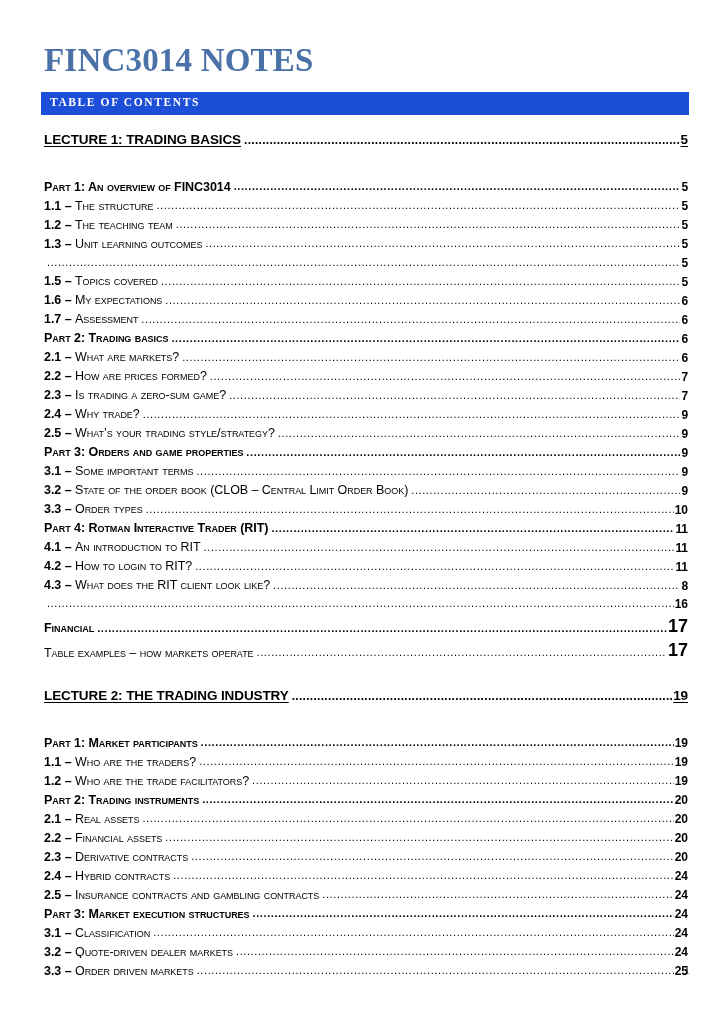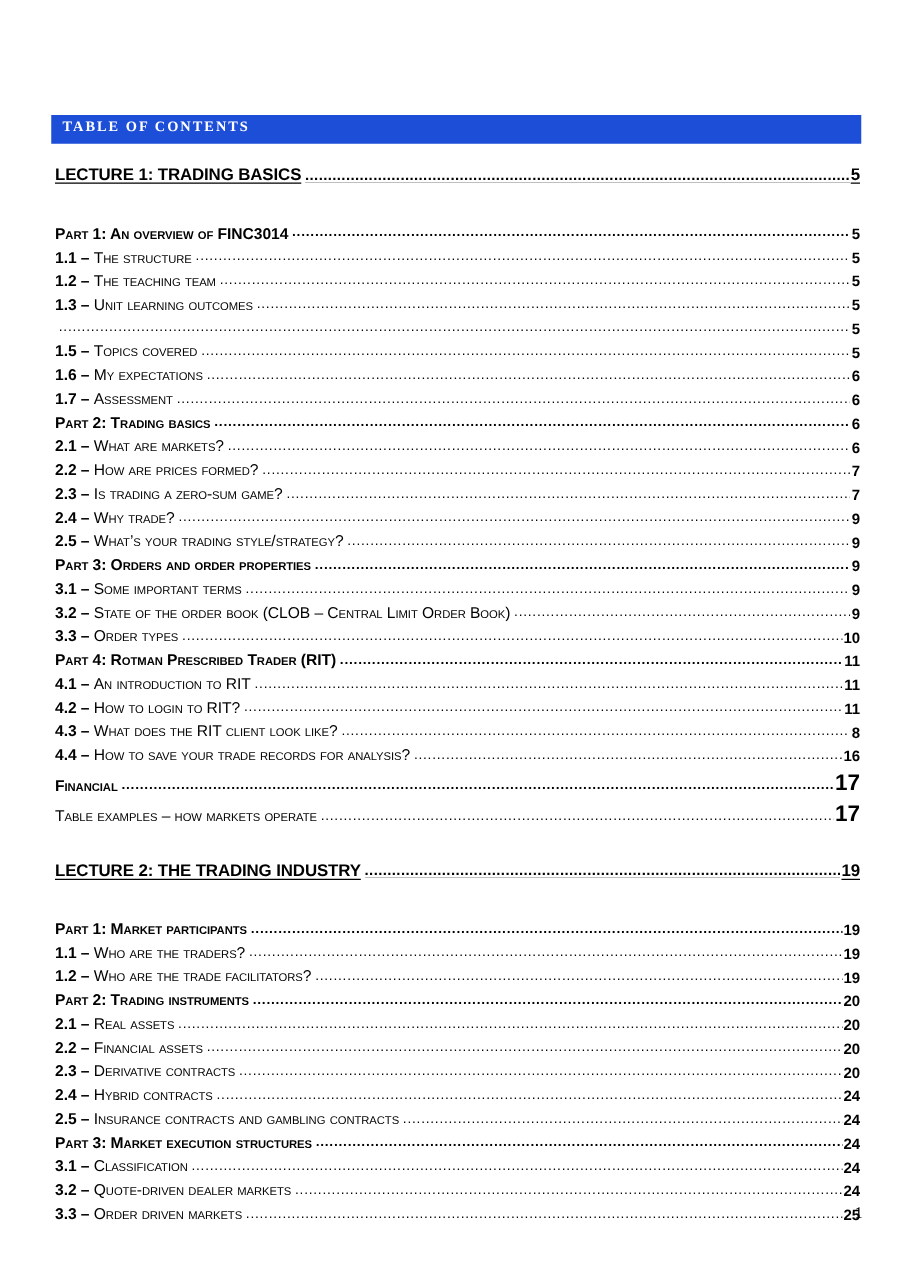--- a/index.html
+++ b/index.html
@@ -164,20 +164,21 @@
     font-family: "Liberation Serif", serif;
     font-size: 13px;
     color: #000000;
   }
 </style>
 </head>
 <body>
 
 <div class="page">
 
+  <div class="doc-title">FINC3014 NOTES</div>
 
   <div class="toc-banner">
     <div class="toc-banner-label">Table of Contents</div>
   </div>
 
   <div class="toc" id="toc-list">
       <div class="toc-row lvl-lecture">
         <span class="toc-label">Lecture 1: Trading basics</span>
         <span class="toc-dots">................................................................................................................................................................................................................................................................................................................................................................................................................</span>
         <span class="toc-page">5</span>
@@ -246,61 +247,60 @@
         <span class="toc-label"><span class="toc-num">2.4 – </span>Why trade?</span>
         <span class="toc-dots">................................................................................................................................................................................................................................................................................................................................................................................................................</span>
         <span class="toc-page">9</span>
       </div>
       <div class="toc-row lvl-sub">
         <span class="toc-label"><span class="toc-num">2.5 – </span>What’s your trading style/strategy?</span>
         <span class="toc-dots">................................................................................................................................................................................................................................................................................................................................................................................................................</span>
         <span class="toc-page">9</span>
       </div>
       <div class="toc-row lvl-part">
-        <span class="toc-label">Part 3: Orders and order properties</span>
+        <span class="toc-label">Part 3: Orders and game properties</span>
         <span class="toc-dots">................................................................................................................................................................................................................................................................................................................................................................................................................</span>
         <span class="toc-page">9</span>
       </div>
       <div class="toc-row lvl-sub">
         <span class="toc-label"><span class="toc-num">3.1 – </span>Some important terms</span>
         <span class="toc-dots">................................................................................................................................................................................................................................................................................................................................................................................................................</span>
         <span class="toc-page">9</span>
       </div>
       <div class="toc-row lvl-sub">
         <span class="toc-label"><span class="toc-num">3.2 – </span>State of the order book (CLOB – Central Limit Order Book)</span>
         <span class="toc-dots">................................................................................................................................................................................................................................................................................................................................................................................................................</span>
         <span class="toc-page">9</span>
       </div>
       <div class="toc-row lvl-sub">
         <span class="toc-label"><span class="toc-num">3.3 – </span>Order types</span>
         <span class="toc-dots">................................................................................................................................................................................................................................................................................................................................................................................................................</span>
         <span class="toc-page">10</span>
       </div>
       <div class="toc-row lvl-part">
-        <span class="toc-label">Part 4: Rotman Prescribed Trader (RIT)</span>
+        <span class="toc-label">Part 4: Rotman Interactive Trader (RIT)</span>
         <span class="toc-dots">................................................................................................................................................................................................................................................................................................................................................................................................................</span>
         <span class="toc-page">11</span>
       </div>
       <div class="toc-row lvl-sub">
         <span class="toc-label"><span class="toc-num">4.1 – </span>An introduction to RIT</span>
         <span class="toc-dots">................................................................................................................................................................................................................................................................................................................................................................................................................</span>
         <span class="toc-page">11</span>
       </div>
       <div class="toc-row lvl-sub">
         <span class="toc-label"><span class="toc-num">4.2 – </span>How to login to RIT?</span>
         <span class="toc-dots">................................................................................................................................................................................................................................................................................................................................................................................................................</span>
         <span class="toc-page">11</span>
       </div>
       <div class="toc-row lvl-sub">
         <span class="toc-label"><span class="toc-num">4.3 – </span>What does the RIT client look like?</span>
         <span class="toc-dots">................................................................................................................................................................................................................................................................................................................................................................................................................</span>
         <span class="toc-page">8</span>
       </div>
       <div class="toc-row lvl-sub">
-        <span class="toc-label"><span class="toc-num">4.4 – </span>How to save your trade records for analysis?</span>
         <span class="toc-dots">................................................................................................................................................................................................................................................................................................................................................................................................................</span>
         <span class="toc-page">16</span>
       </div>
       <div class="toc-row lvl-plain is-bold">
         <span class="toc-label">Financial</span>
         <span class="toc-dots">................................................................................................................................................................................................................................................................................................................................................................................................................</span>
         <span class="toc-page">17</span>
       </div>
       <div class="toc-row lvl-plain">
         <span class="toc-label">Table examples – how markets operate</span>

